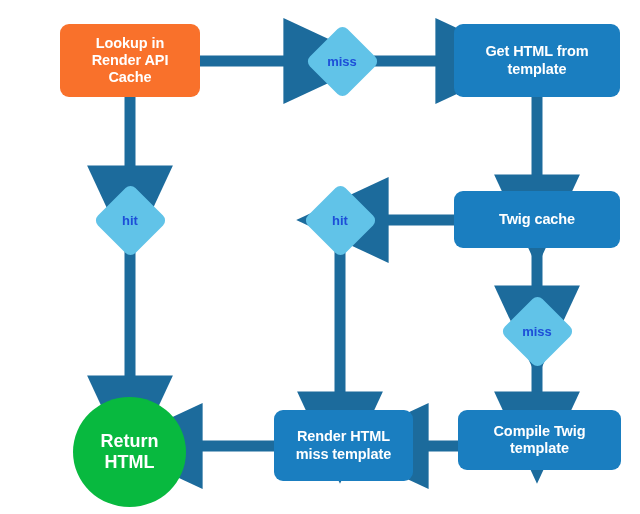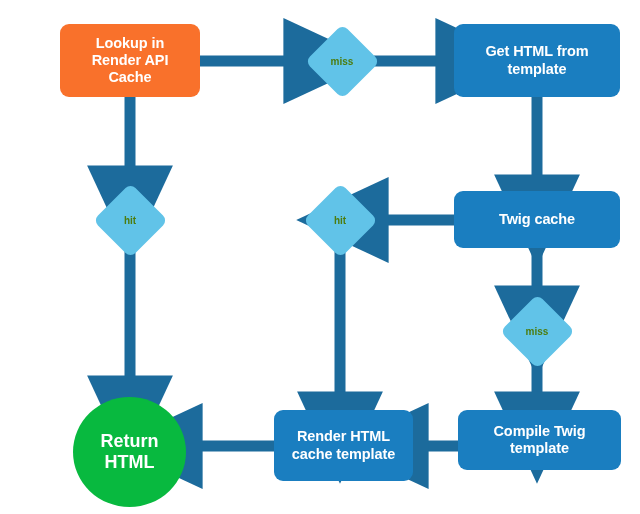--- a/index.html
+++ b/index.html
@@ -65,23 +65,23 @@
   }
   .diamond-label {
     position: absolute;
     left: 0;
     top: 0;
     width: 100%;
     height: 100%;
     display: flex;
     align-items: center;
     justify-content: center;
-    color: #4d7c0f;
+    color: #1d4ed8;
     font-weight: bold;
-    font-size: 10px;
+    font-size: 13px;
   }
   svg.edges {
     position: absolute;
     left: 0;
     top: 0;
     width: 640px;
     height: 514px;
     z-index: 1;
   }
 </style>
@@ -155,18 +155,18 @@
 
   <div class="diamond-wrap" style="left:484px; top:296px; width:70px; height:70px;">
     <div class="diamond-shape"></div>
     <div class="diamond-label">miss</div>
   </div>
 
   <div class="node circle box-green" style="left:55px; top:397px; width:113px; height:110px;">Return
 HTML</div>
 
   <div class="node rect box-blue" style="left:256px; top:410px; width:139px; height:71px;">Render HTML
-cache template</div>
+miss template</div>
 
   <div class="node rect box-blue" style="left:440px; top:410px; width:163px; height:60px;">Compile Twig
 template</div>
 
 </div>
 
 </body></html>

